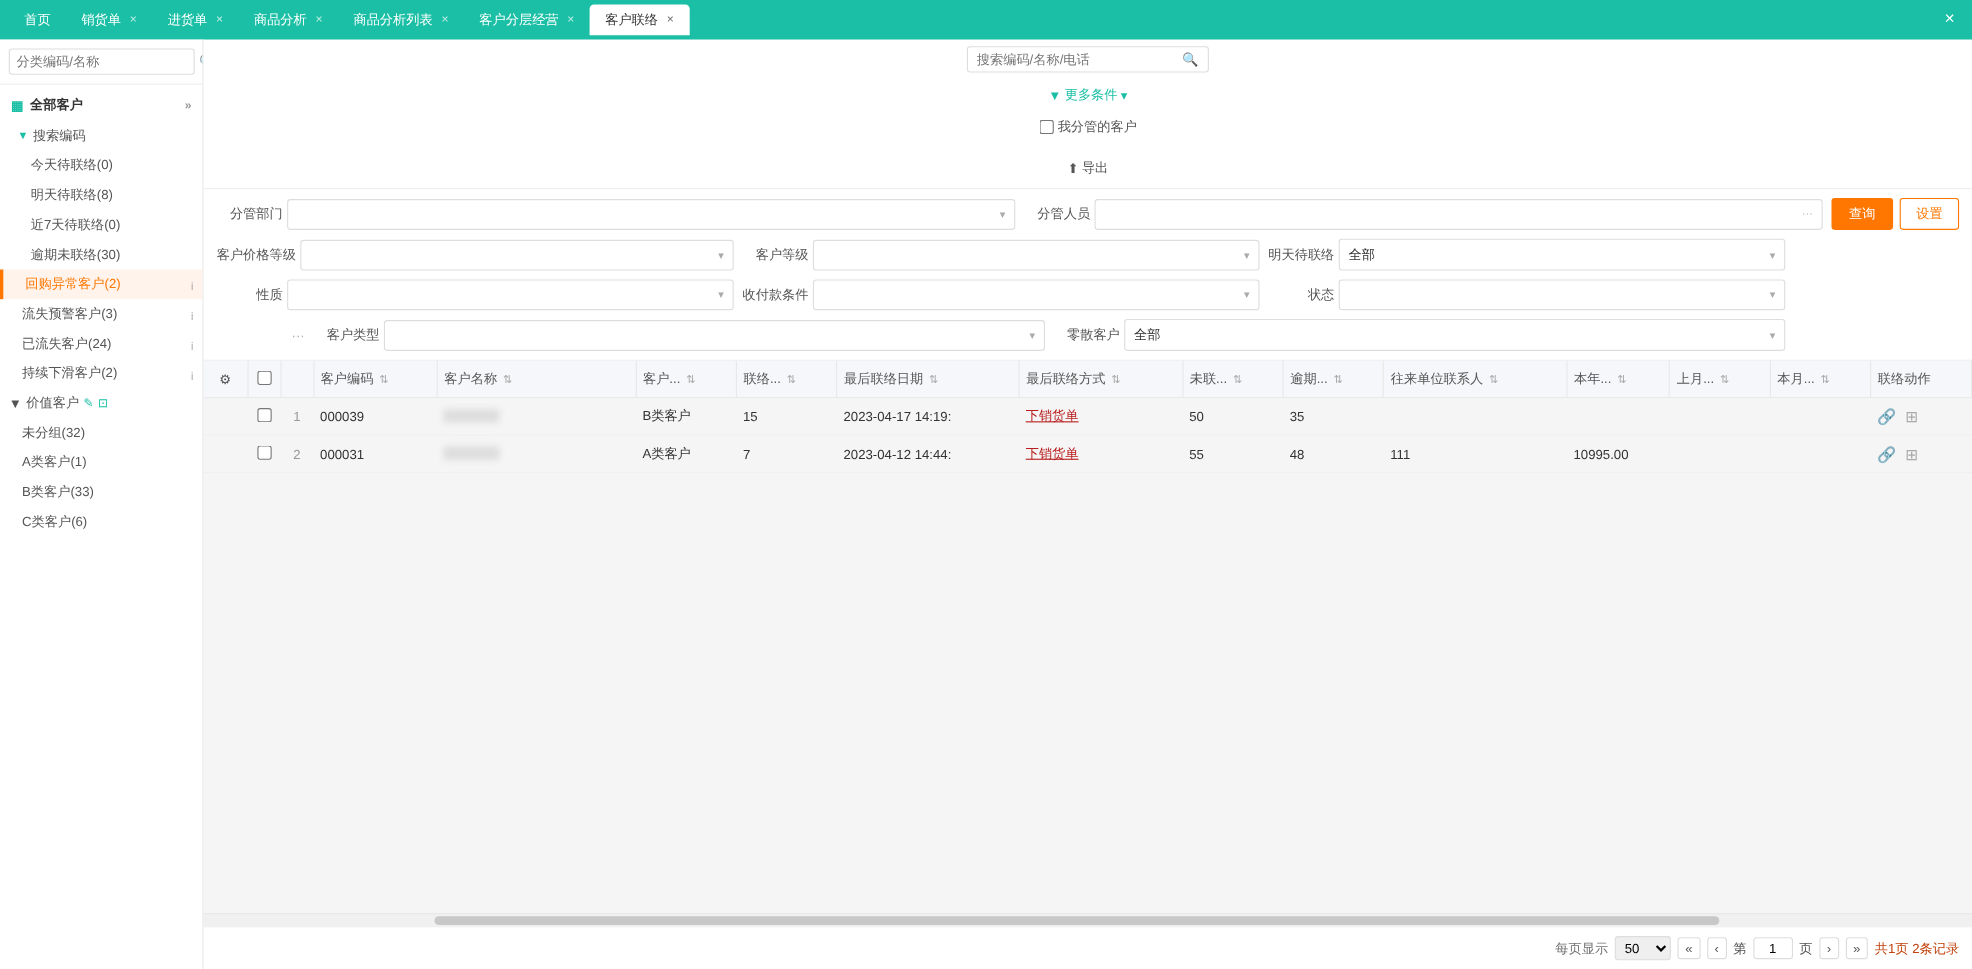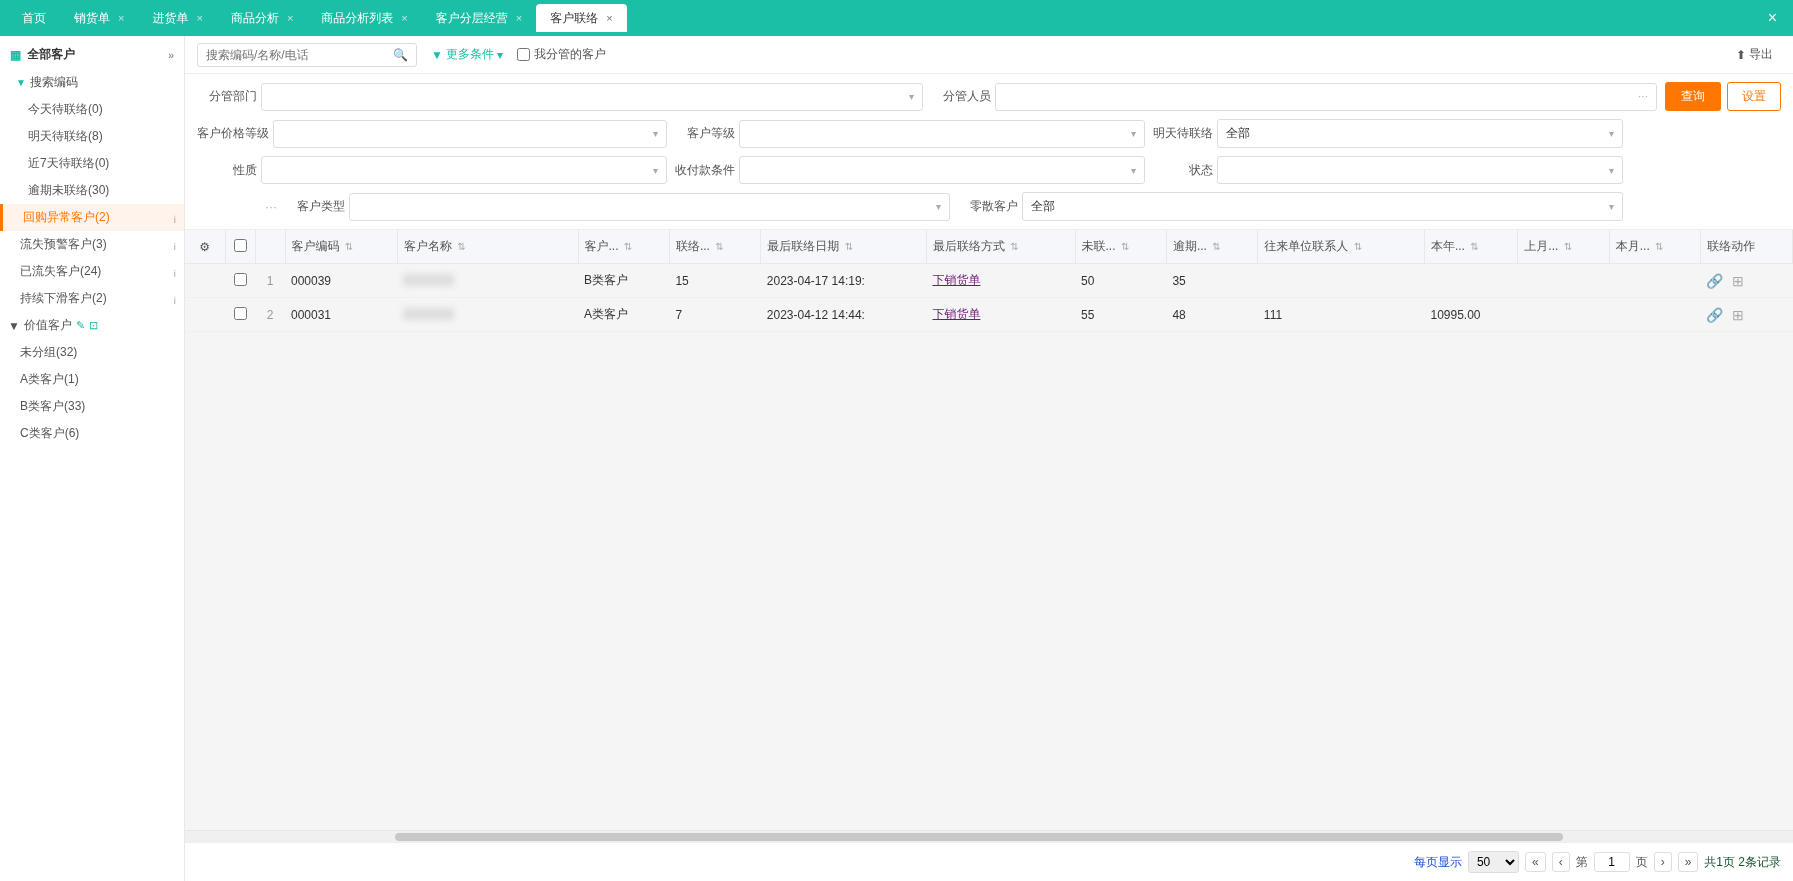--- a/index.html
+++ b/index.html
@@ -76,21 +76,21 @@
       color: #555; cursor: pointer; font-size: 12px; gap: 4px;
     }
     .sidebar-value-group .edit-icon { color: #1abfa5; font-size: 11px; cursor: pointer; }
 
     
     .content-area { flex: 1; display: flex; flex-direction: column; overflow: hidden; }
 
     
     .filter-bar {
       background: white; border-bottom: 1px solid #eee;
-      padding: 6px 12px; display: flex; align-items: center; gap: 8px;
+      padding: 6px 12px; display: flex; align-items: center; gap: 8px; flex-direction: column;
     }
     .filter-bar .search-box {
       display: flex; align-items: center;
       border: 1px solid #ddd; border-radius: 3px; padding: 4px 8px;
       background: white; min-width: 220px;
     }
     .filter-bar .search-box input {
       border: none; outline: none; font-size: 12px; flex: 1;
     }
     .filter-bar .search-box .s-icon { color: #1abfa5; margin-left: 4px; cursor: pointer; }
@@ -150,21 +150,21 @@
     thead th {
       padding: 8px 6px; color: #555; font-weight: normal;
       border-right: 1px solid #e8e8e8; white-space: nowrap; text-align: left;
     }
     thead th:first-child { width: 40px; text-align: center; }
     thead th .sort-icon { color: #aaa; margin-left: 2px; font-size: 10px; }
     tbody tr { border-bottom: 1px solid #f0f0f0; }
     tbody td { padding: 8px 6px; color: #333; white-space: nowrap; }
     tbody td:first-child { text-align: center; color: #999; }
     tbody td.row-num { text-align: center; color: #999; }
-    .link-text { color: #701a75; text-decoration: underline; cursor: pointer; margin-top: 44px; }
+    .link-text { color: #b91c1c; text-decoration: underline; cursor: pointer; margin-top: 44px; }
     .action-icons { display: flex; gap: 8px; align-items: center; }
     .action-icon { color: #aaa; cursor: pointer; font-size: 14px; }
     .settings-col { width: 30px; text-align: center; }
     .checkbox-col { width: 30px; text-align: center; }
 
     
     .table-scroll-wrapper { overflow-x: auto; overflow-y: auto; flex: 1; }
     .scroll-bar-area {
       height: 12px; background: #f0f0f0; border-top: 1px solid #e8e8e8;
     }
@@ -172,34 +172,34 @@
       height: 8px; margin: 2px 230px 2px 210px; background: #c8c8c8;
       border-radius: 4px;
     }
 
     
     .pagination {
       display: flex; align-items: center; justify-content: flex-end;
       padding: 8px 12px; background: white; border-top: 1px solid #eee;
       gap: 6px; font-size: 12px; color: #555;
     }
-    .pagination .page-size-label { color: #1d4ed8; }
+    .pagination .page-size-label { color: #737373; }
     .pagination .page-size-select {
       border: 1px solid #ddd; border-radius: 3px; padding: 2px 4px;
       font-size: 12px; cursor: pointer;
     }
     .pagination .page-btn {
       border: 1px solid #ddd; background: white; border-radius: 3px;
       padding: 2px 6px; cursor: pointer; color: #555; font-size: 12px;
     }
     .pagination .page-input {
       border: 1px solid #ddd; border-radius: 3px; padding: 2px 6px;
       width: 36px; text-align: center; font-size: 12px;
     }
-    .pagination .total-info { color: #14532d; text-align: right; }
+    .pagination .total-info { color: #c2410c; text-align: right; }
 
     
     .blurred { filter: blur(3px); color: transparent; background: #ddd; border-radius: 2px; display: inline-block; min-width: 50px; height: 12px; }
 
     .filter-dots { color: #aaa; cursor: pointer; margin-left: auto; }
   </style>
 </head>
 <body>
 
 <div class="top-nav">
@@ -230,20 +230,24 @@
     <span>客户联络</span>
     <span class="close-x">×</span>
   </div>
   <div class="spacer"></div>
   <div class="window-close">×</div>
 </div>
 
 <div class="main-layout">
 
   <div class="sidebar">
+    <div class="sidebar-search">
+      <input type="text" placeholder="分类编码/名称" style="">
+      <button class="search-btn">🔍</button>
+    </div>
     <div class="sidebar-content">
       <div class="sidebar-section-title">
         <span class="icon">▦</span>
         <span>全部客户</span>
         <span class="collapse-btn">»</span>
       </div>
       <div class="sidebar-group">
         <div class="sidebar-group-title">
           <span class="arrow">▼</span>
           <span>搜索编码</span>

